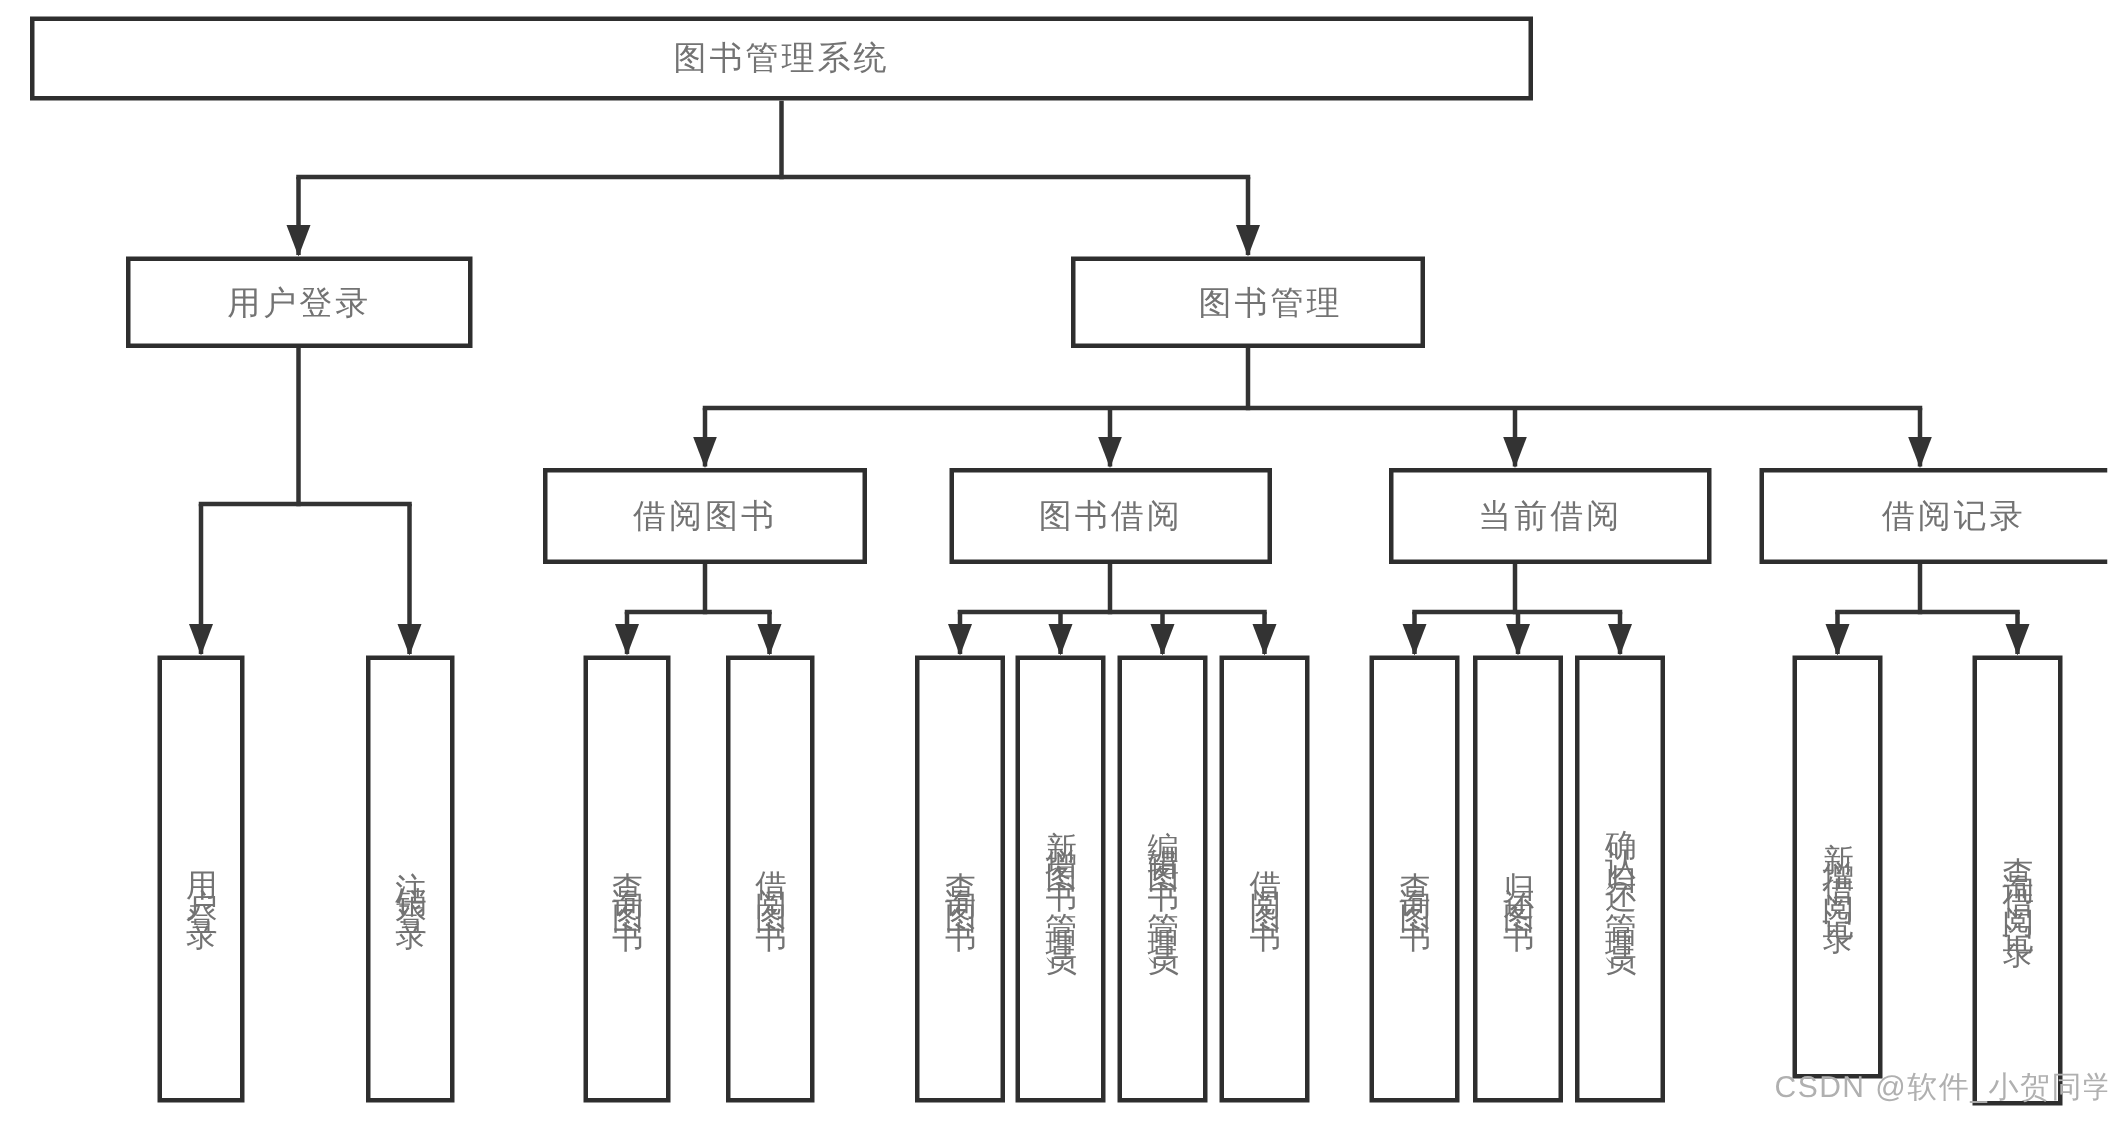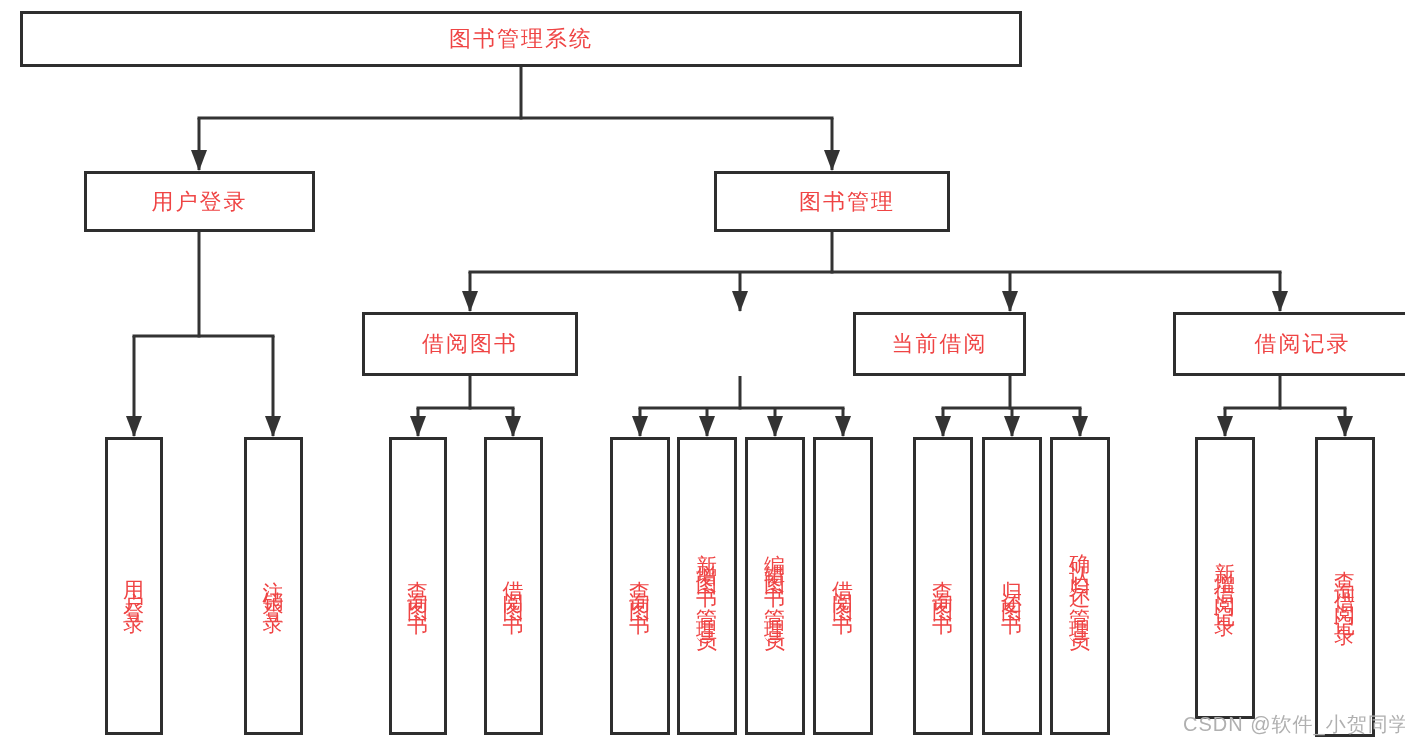--- a/index.html
+++ b/index.html
@@ -22,21 +22,21 @@
     pointer-events: none;
   }
   .node {
     position: absolute;
     box-sizing: border-box;
     border: 3px solid #2e2e2e;
     background: #ffffff;
     display: flex;
     align-items: center;
     justify-content: center;
-    color: #ef4444;
+    color: #737373;
   }
   .node.h {
     font-size: 22px;
     letter-spacing: 2px;
     white-space: nowrap;
   }
   .node.v {
     font-size: 21px;
     letter-spacing: 11px;
     writing-mode: vertical-rl;
@@ -44,21 +44,21 @@
     line-height: 1;
   }
   
   .n-root   { left: 20px;   top: 11px;  width: 1002px; height: 56px; }
   
   .n-login  { left: 84px;   top: 171px; width: 231px;  height: 61px; }
   .n-mgmt   { left: 714px;  top: 171px; width: 236px;  height: 61px; padding-left: 30px; }
   
   .n-rec    { left: 362px;  top: 312px; width: 216px;  height: 64px; }
   .n-borrow { left: 633px;  top: 312px; width: 215px;  height: 64px; }
-  .n-cur    { left: 853px;  top: 312px; width: 173px;  height: 64px; }
+  .n-cur    { left: 926px;  top: 312px; width: 215px;  height: 64px; }
   .n-rec2   { left: 1173px; top: 312px; width: 259px;  height: 64px; }
   
   .lf   { top: 437px; height: 298px; width: 58px; }
   .lf1  { left: 105px; }
   .lf2  { left: 244px; width: 59px; }
   .lf3  { left: 389px; }
   .lf4  { left: 484px; width: 59px; }
   .lf5  { left: 610px; width: 60px; }
   .lf6  { left: 677px; width: 60px; }
   .lf7  { left: 745px; width: 60px; }
@@ -133,20 +133,21 @@
       <line x1="1345" y1="408" x2="1345" y2="436" marker-end="url(#arr)"></line>
     </g>
   </svg>
 
   <div class="node h n-root">图书管理系统</div>
 
   <div class="node h n-login">用户登录</div>
   <div class="node h n-mgmt">图书管理</div>
 
   <div class="node h n-rec">借阅图书</div>
+  <div class="node h n-borrow">图书借阅</div>
   <div class="node h n-cur">当前借阅</div>
   <div class="node h n-rec2">借阅记录</div>
 
   <div class="node v lf lf1">用户登录</div>
   <div class="node v lf lf2">注销登录</div>
 
   <div class="node v lf lf3">查询图书</div>
   <div class="node v lf lf4">借阅图书</div>
 
   <div class="node v lf lf5">查询图书</div>

